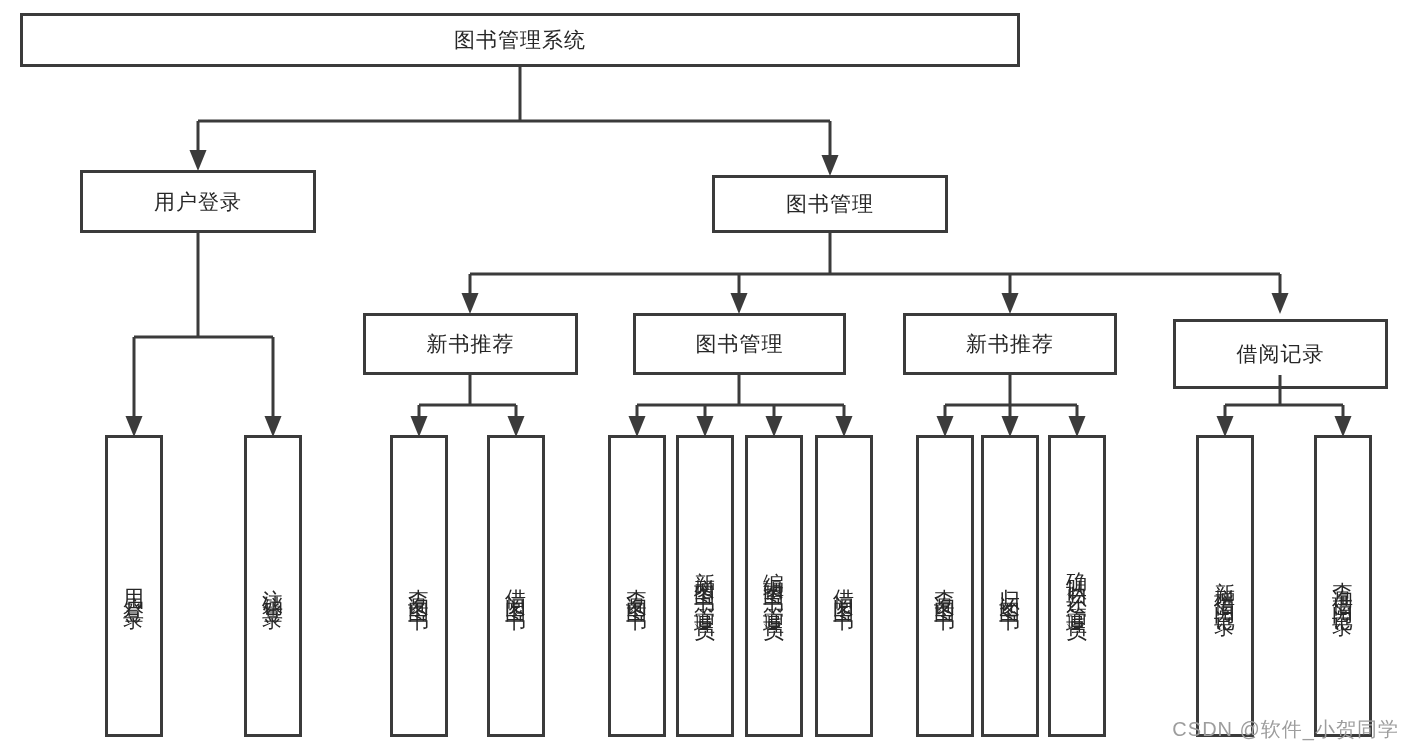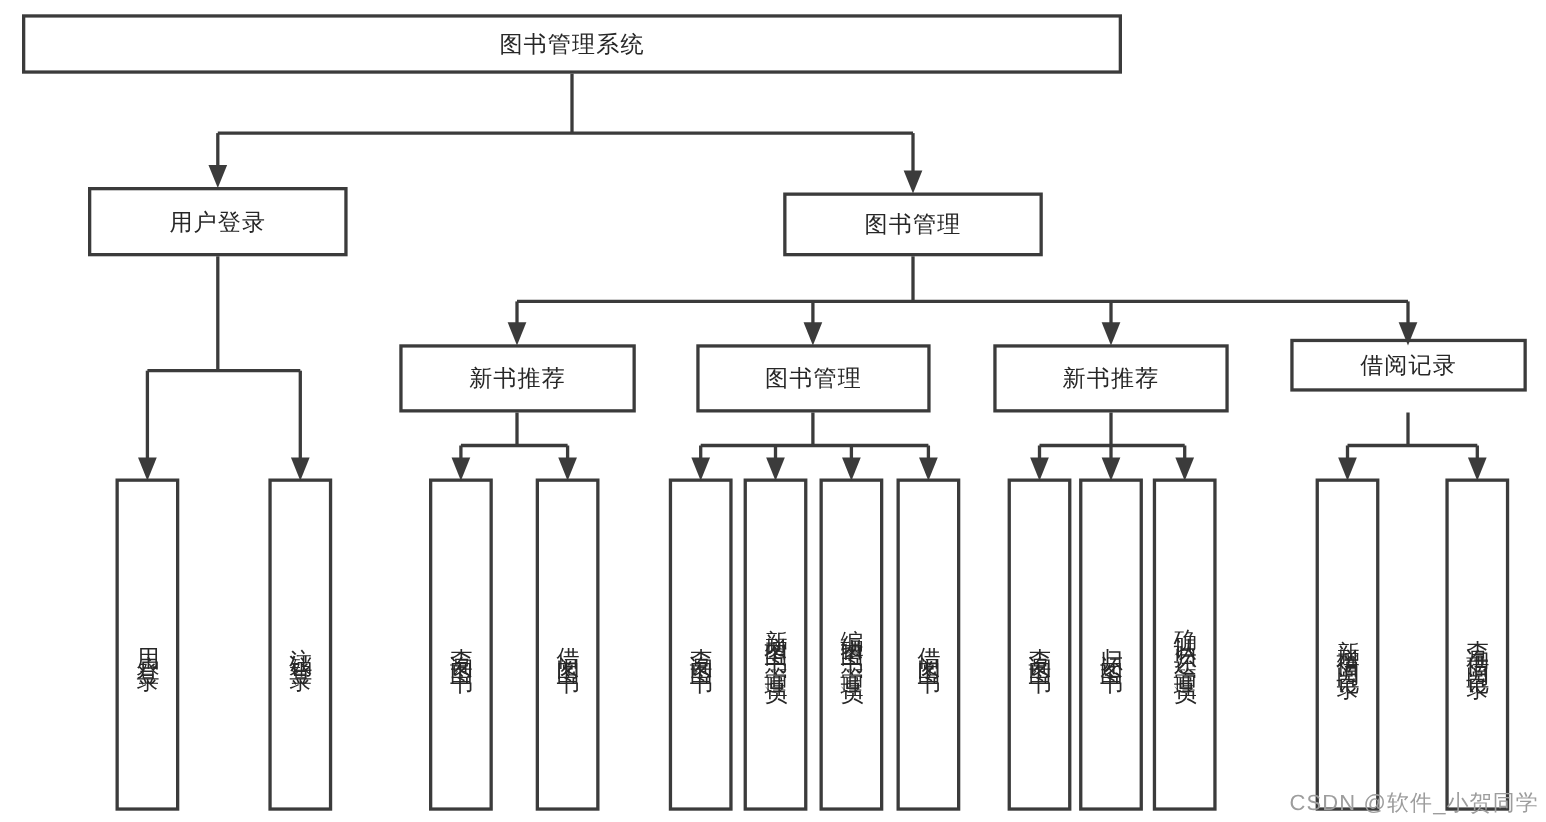--- a/index.html
+++ b/index.html
@@ -139,21 +139,21 @@
 
   <div class="box" style="left:712px; top:175px; width:236px; height:58px;">
     <span class="hlabel">图书管理</span>
   </div>
   <div class="box" style="left:633px; top:313px; width:213px; height:62px;">
     <span class="hlabel">图书管理</span>
   </div>
   <div class="box" style="left:903px; top:313px; width:214px; height:62px;">
     <span class="hlabel">新书推荐</span>
   </div>
-  <div class="box" style="left:1173px; top:308px; width:215px; height:48px;">
+  <div class="box" style="left:1173px; top:319px; width:215px; height:70px;">
     <span class="hlabel">借阅记录</span>
   </div>
 
   <div class="box" style="left:105px; top:435px; width:58px; height:302px;">
     <span class="vlabel">用户登录</span>
   </div>
   <div class="box" style="left:244px; top:435px; width:58px; height:302px;">
     <span class="vlabel">注销登录</span>
   </div>
 

